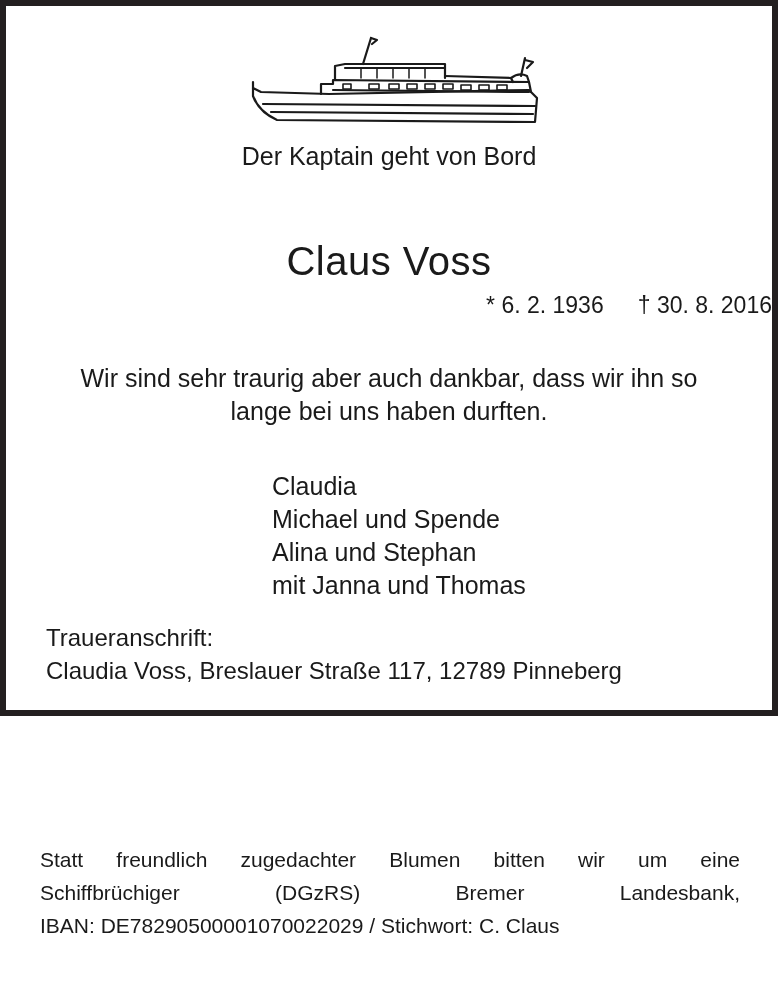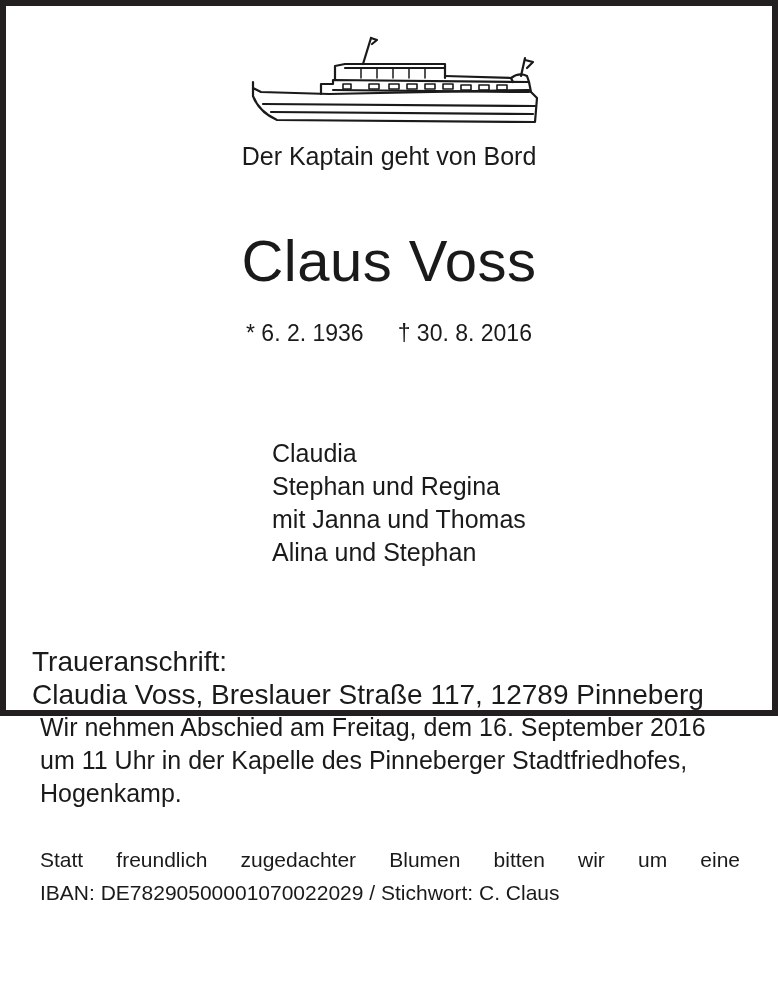--- a/index.html
+++ b/index.html
@@ -12,27 +12,27 @@
       background: #ffffff;
       font-family: Liberation Sans, sans-serif;
       color: #1a1a1a;
     }
     .ship {
       position: absolute; left: 243px; top: 26px; width: 294px; height: 96px;
     }
     .abs { position: absolute; white-space: nowrap; }
     .center { left: 0; width: 766px; text-align: center; }
     .subtitle { top: 134px; font-size: 25px; line-height: 32px; }
-    .name { top: 220px; font-size: 58px; line-height: 70px; letter-spacing: 0.5px; }
-    .dates { top: 312px; font-size: 23px; line-height: 30px; }
+    .name { top: 220px; font-size: 40px; line-height: 70px; letter-spacing: 0.5px; }
+    .dates { top: 284px; font-size: 23px; line-height: 30px; text-align: right; }
     .dates .gap { display: inline-block; width: 34px; }
     .message { top: 356px; font-size: 25px; line-height: 33px; white-space: normal; }
-    .mourners { left: 266px; top: 431px; font-size: 25px; line-height: 33px; }
+    .mourners { left: 266px; top: 464px; font-size: 25px; line-height: 33px; }
     .mourners div { white-space: nowrap; }
-    .address { left: 26px; top: 615px; font-size: 28px; line-height: 33px; margin-top: 24px; }
+    .address { left: 40px; top: 615px; font-size: 24px; line-height: 33px; }
     .farewell { left: 34px; top: 705px; font-size: 25px; line-height: 33px; }
     .donation {
       left: 34px; top: 837px; width: 700px; font-size: 21px; line-height: 33px;
       white-space: normal;
     }
     .donation .just {
       display: block; text-align: justify; text-align-last: justify; white-space: normal;
     }
     .donation .last { display: block; white-space: nowrap; }
   </style>
@@ -85,37 +85,37 @@
   </svg>
 
   <div class="abs center subtitle">Der Kaptain geht von Bord</div>
 
   <div class="abs center name">Claus Voss</div>
 
   <div class="abs center dates">
     <span>* 6. 2. 1936</span><span class="gap"></span><span>† 30. 8. 2016</span>
   </div>
 
+  <div class="abs center message">
+    <div>Wir sind sehr traurig aber auch dankbar, dass wir ihn so</div>
+    <div>lange bei uns haben durften.</div>
+  </div>
 
   <div class="abs mourners">
     <div>Claudia</div>
-    <div>Stephan und Regina</div>
+    <div>Michael und Spende</div>
+    <div>Alina und Stephan</div>
     <div>mit Janna und Thomas</div>
-    <div>Alina und Stephan</div>
   </div>
 
   <div class="abs address">
     <div>Traueranschrift:</div>
     <div>Claudia Voss, Breslauer Straße 117, 12789 Pinneberg</div>
   </div>
 
-  <div class="abs farewell">
-    <div>Wir nehmen Abschied am Freitag, dem 16. September 2016</div>
-    <div>um 11 Uhr in der Kapelle des Pinneberger Stadtfriedhofes,</div>
-    <div>Hogenkamp.</div>
-  </div>
 
   <div class="abs donation">
     <span class="just">Statt freundlich zugedachter Blumen bitten wir um eine</span>
+    <span class="just">Schiffbrüchiger (DGzRS) Bremer Landesbank,</span>
     <span class="last">IBAN: DE78290500001070022029 / Stichwort: C. Claus</span>
   </div>
 
 </div>
 
 </body></html>

